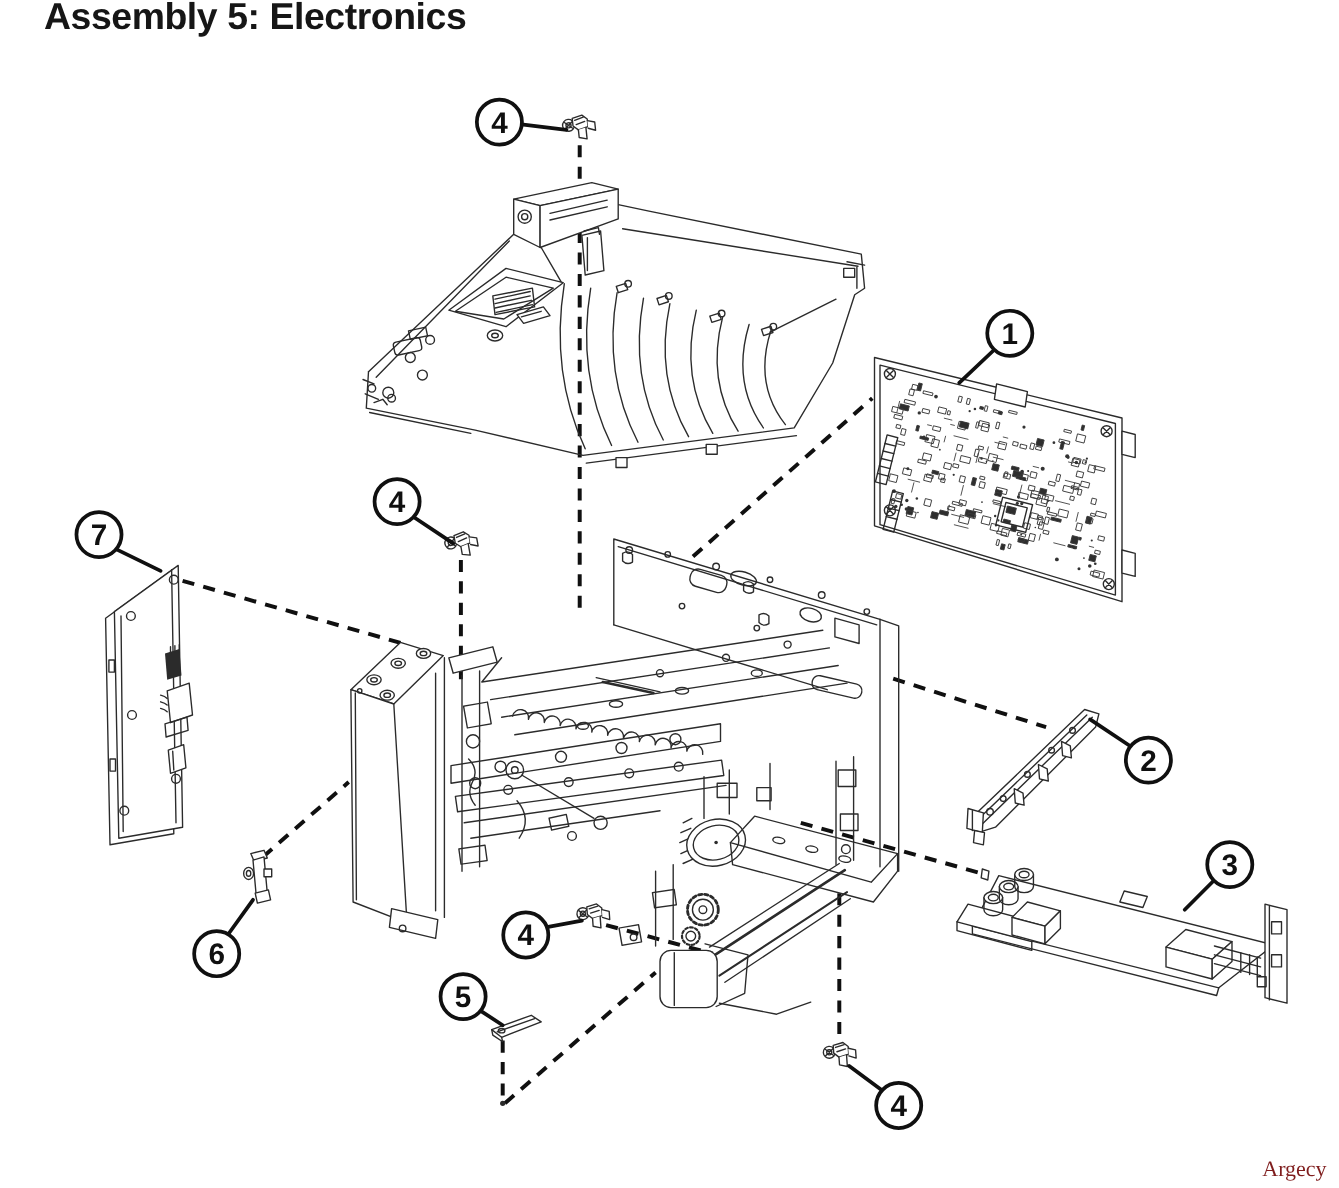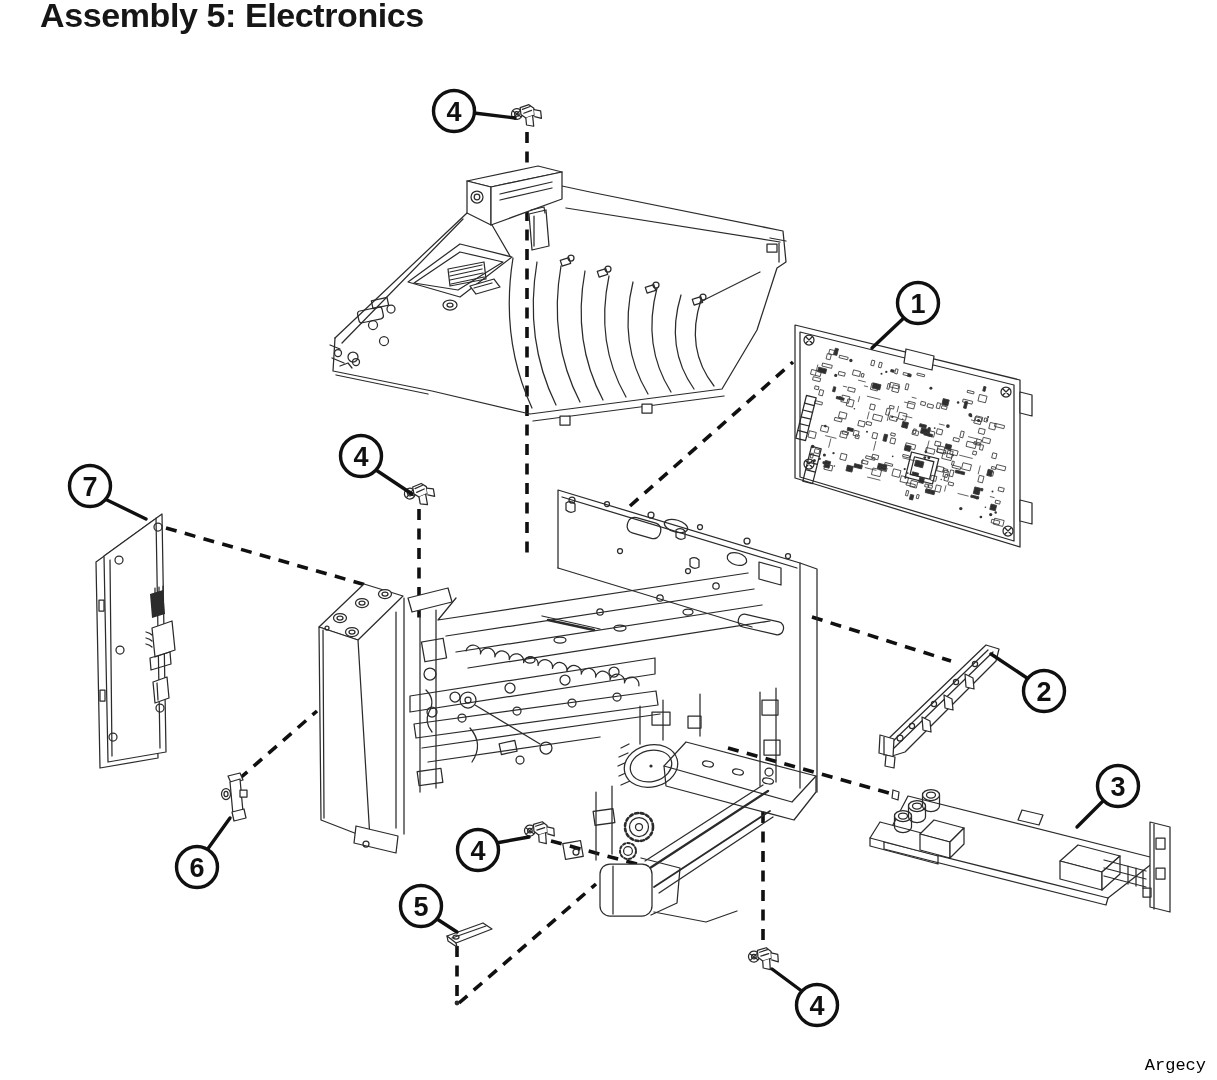--- a/index.html
+++ b/index.html
@@ -1,21 +1,21 @@
 <!DOCTYPE html>
 <html><head>
 <meta charset="utf-8">
 <style>
   html,body{margin:0;padding:0;background:#fff;}
   .page{position:relative;width:1217px;height:1080px;background:#fff;overflow:hidden;
         font-family:"Liberation Sans",sans-serif;}
   .title{position:absolute;top:-4px;left:40px;margin:0;font-size:34px;font-weight:800;
          color:#161616;letter-spacing:-0.4px;font-family:"Liberation Sans",sans-serif;}
-  .watermark{position:absolute;right:11px;bottom:5px;font-size:17px;color:#000000;
-             font-family:Liberation Mono, monospace;}
+  .watermark{position:absolute;right:11px;bottom:5px;font-size:20px;color:#7f1d1d;
+             font-family:Liberation Serif, serif;}
   svg.diagram{position:absolute;left:0;top:0;}
   
   .s  {fill:none;stroke:#2b2b2b;stroke-width:1.25;stroke-linejoin:round;stroke-linecap:round;}
   .sw {fill:#ffffff;stroke:#2b2b2b;stroke-width:1.25;stroke-linejoin:round;stroke-linecap:round;}
   .sd {fill:#2b2b2b;stroke:none;}
   .s2 {fill:none;stroke:#2b2b2b;stroke-width:2.4;stroke-linejoin:round;stroke-linecap:round;}
   .dash{fill:none;stroke:#101010;stroke-width:3.6;stroke-dasharray:11 8.5;stroke-linecap:butt;}
   .leader{fill:none;stroke:#101010;stroke-width:3.4;stroke-linecap:round;}
   .callout-circle{fill:#ffffff;stroke:#101010;stroke-width:3.4;}
   .callout-num{font-family:"Liberation Sans",sans-serif;font-size:27px;font-weight:bold;

